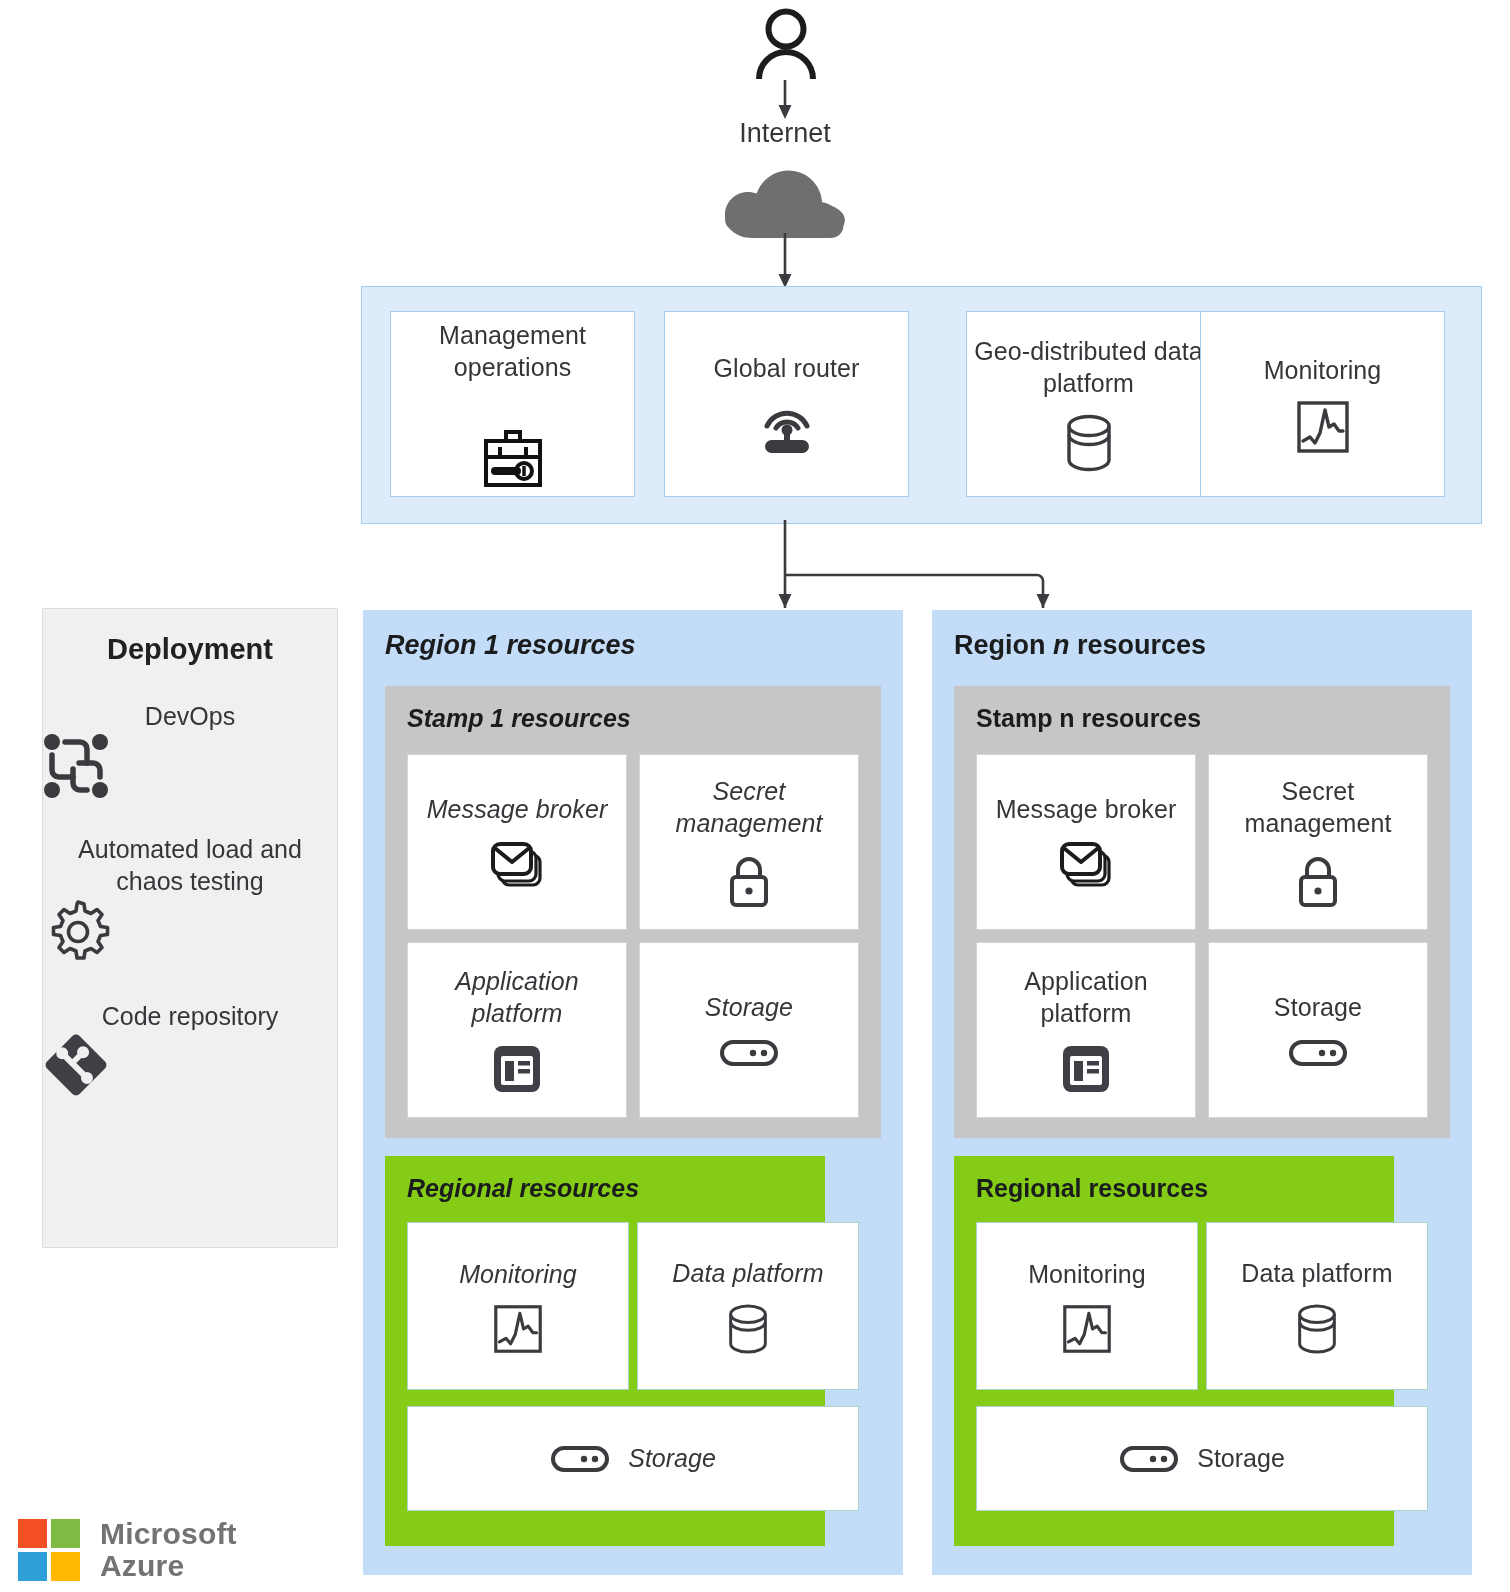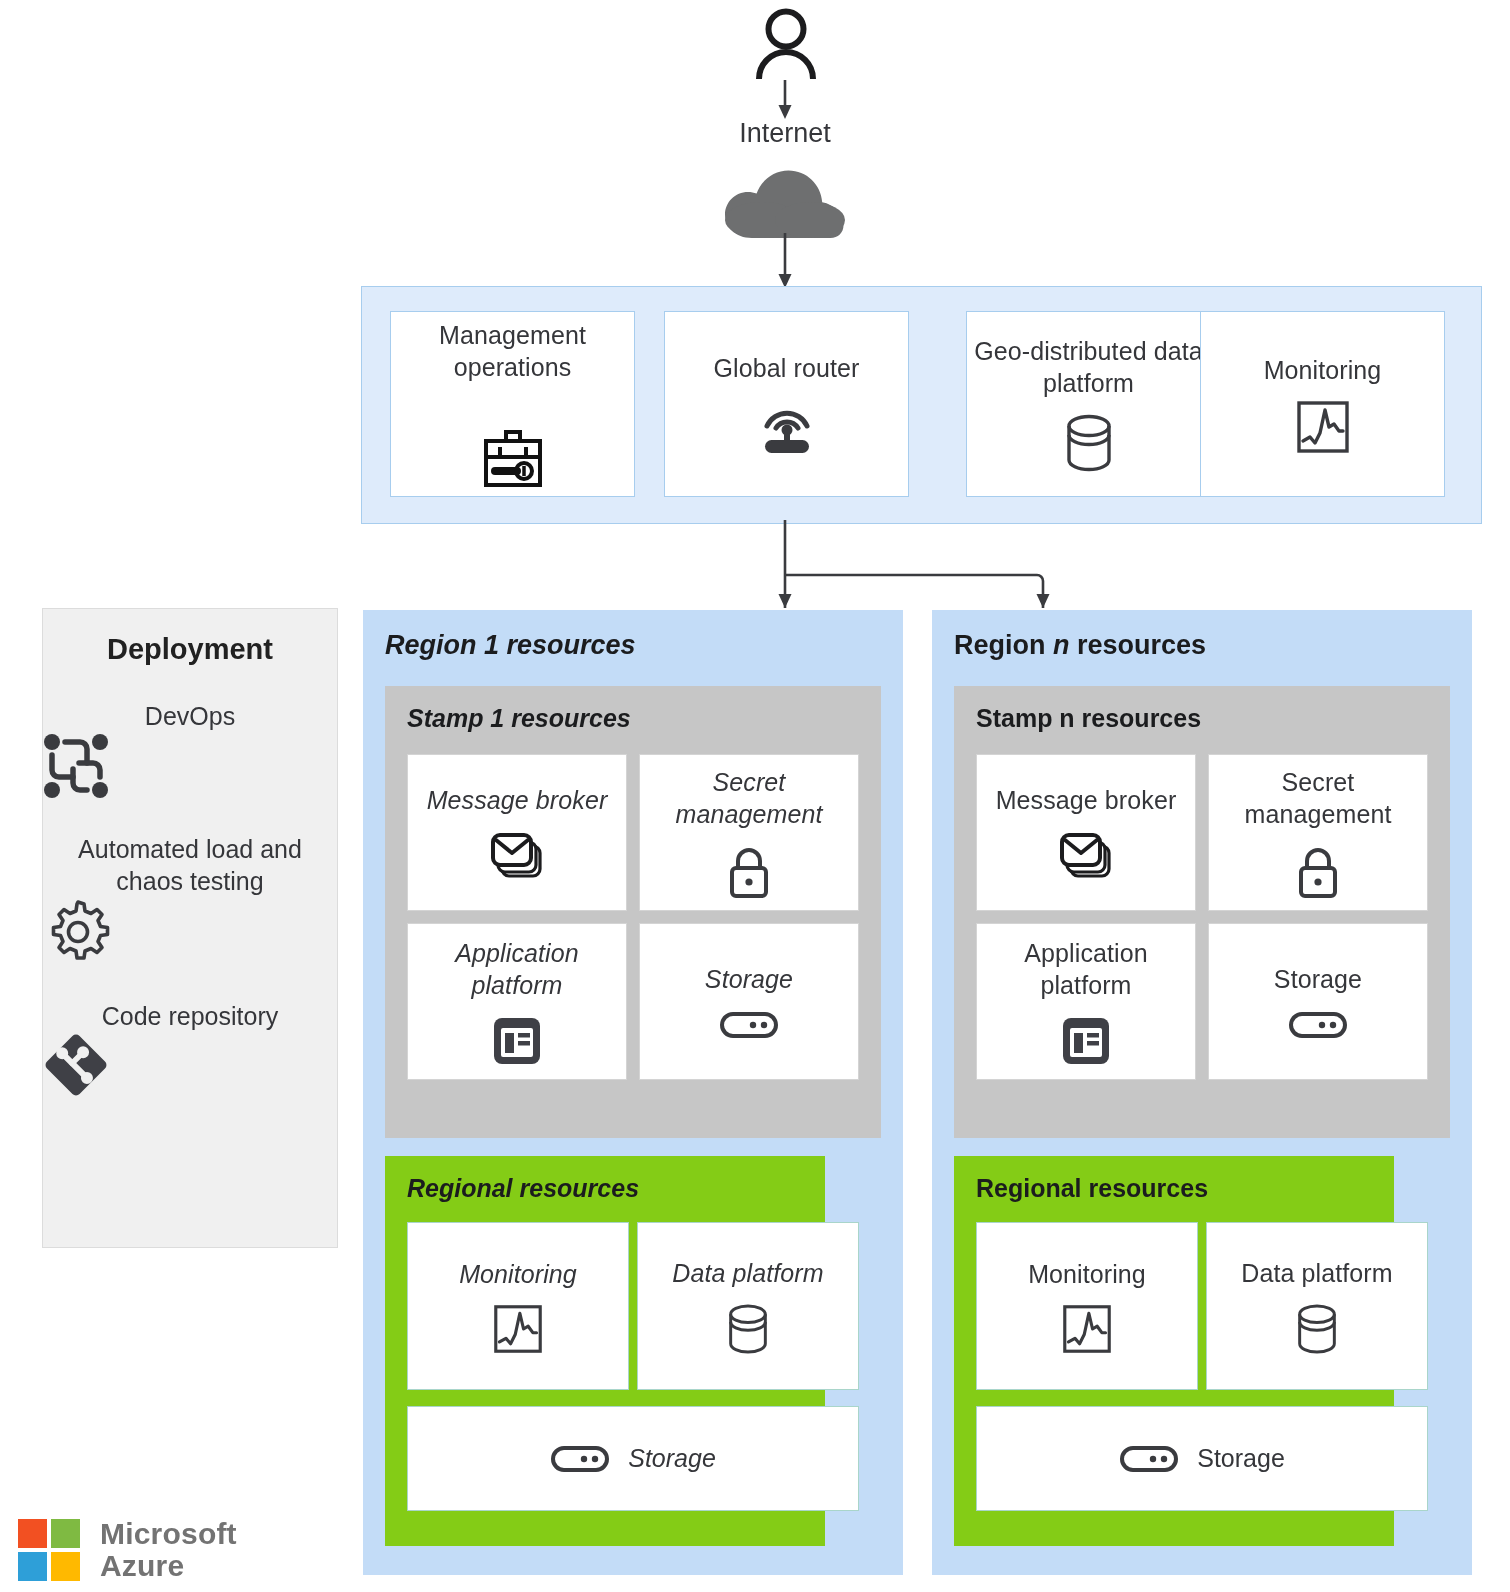--- a/index.html
+++ b/index.html
@@ -94,21 +94,21 @@
   .stamp-block {
     position:absolute; left:22px; top:76px; width:496px; height:452px;
     background:#c6c6c6;
   }
   .stamp-title {
     position:absolute; left:22px; top:18px;
     font-size:25px; font-weight:bold; color:#1b1c1e;
     white-space:nowrap;
   }
   .stamp-grid {
-    position:absolute; left:22px; top:68px; width:452px; height:326px;
+    position:absolute; left:22px; top:68px; width:452px; height:364px;
     display:grid; grid-template-columns:1fr 1fr; grid-template-rows:1fr 1fr;
     gap:12px;
   }
   .stamp-grid .card { border:1px solid #d4d4d4; }
 
   
   .regional-block {
     position:absolute; left:22px; top:546px; width:440px; height:390px;
     background:#84cc16;
   }

